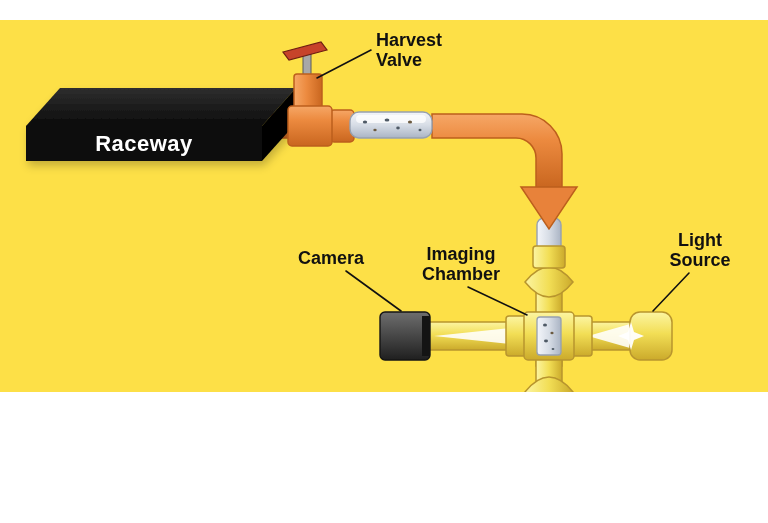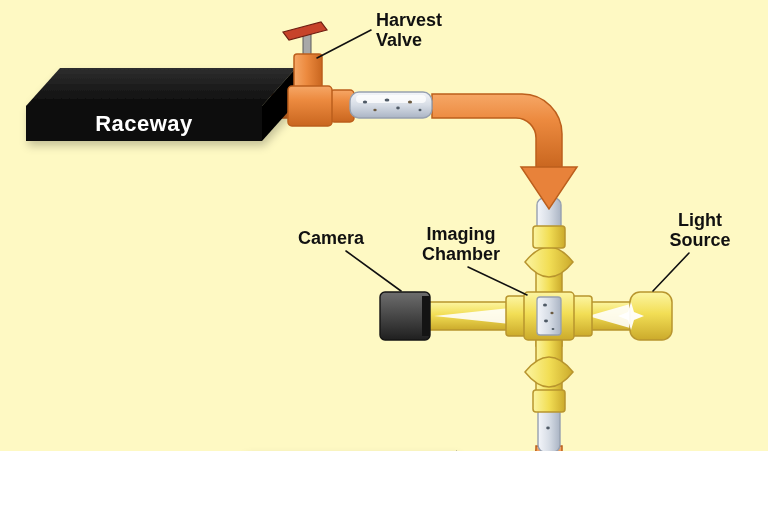--- a/index.html
+++ b/index.html
@@ -1,16 +1,16 @@
 <!DOCTYPE html>
 <html><head>
 <meta charset="utf-8">
 <style>
   html,body{margin:0;padding:0;background:#ffffff;}
-  .stage{position:relative;width:768px;height:451px;background:#fef9c3;overflow:hidden;}
+  .stage{position:relative;width:768px;height:372px;background:#fde047;overflow:hidden;margin-top:20px;}
   svg{display:block;}
   text{font-family:"Liberation Sans", sans-serif;font-weight:700;fill:#111111;}
   .t-label{font-size:18px;}
   .t-raceway{font-size:22px;fill:#ffffff;letter-spacing:.5px;}
   .t-tank{font-size:21px;letter-spacing:.3px;}
   .pointer{stroke:#111111;stroke-width:1.6;stroke-linecap:round;fill:none;}
 </style>
 </head>
 <body>
 

